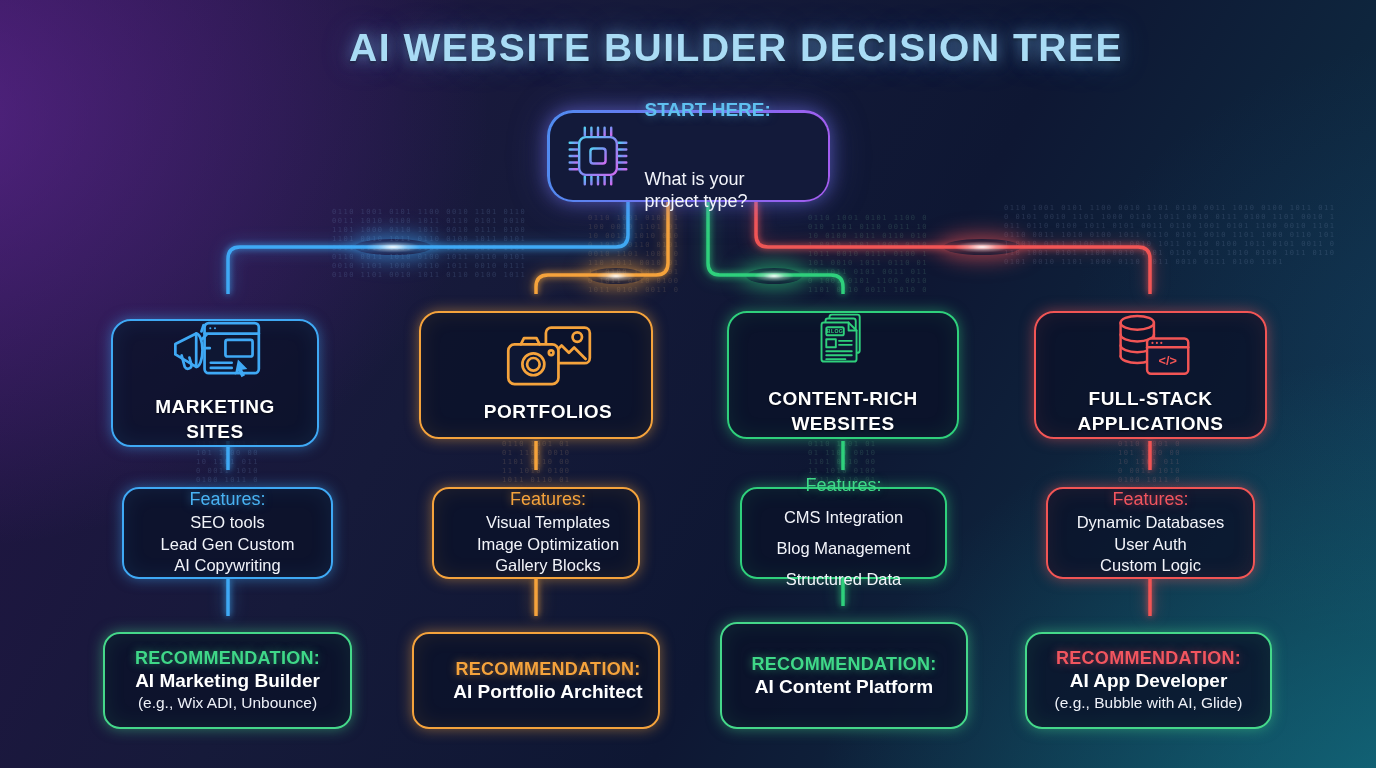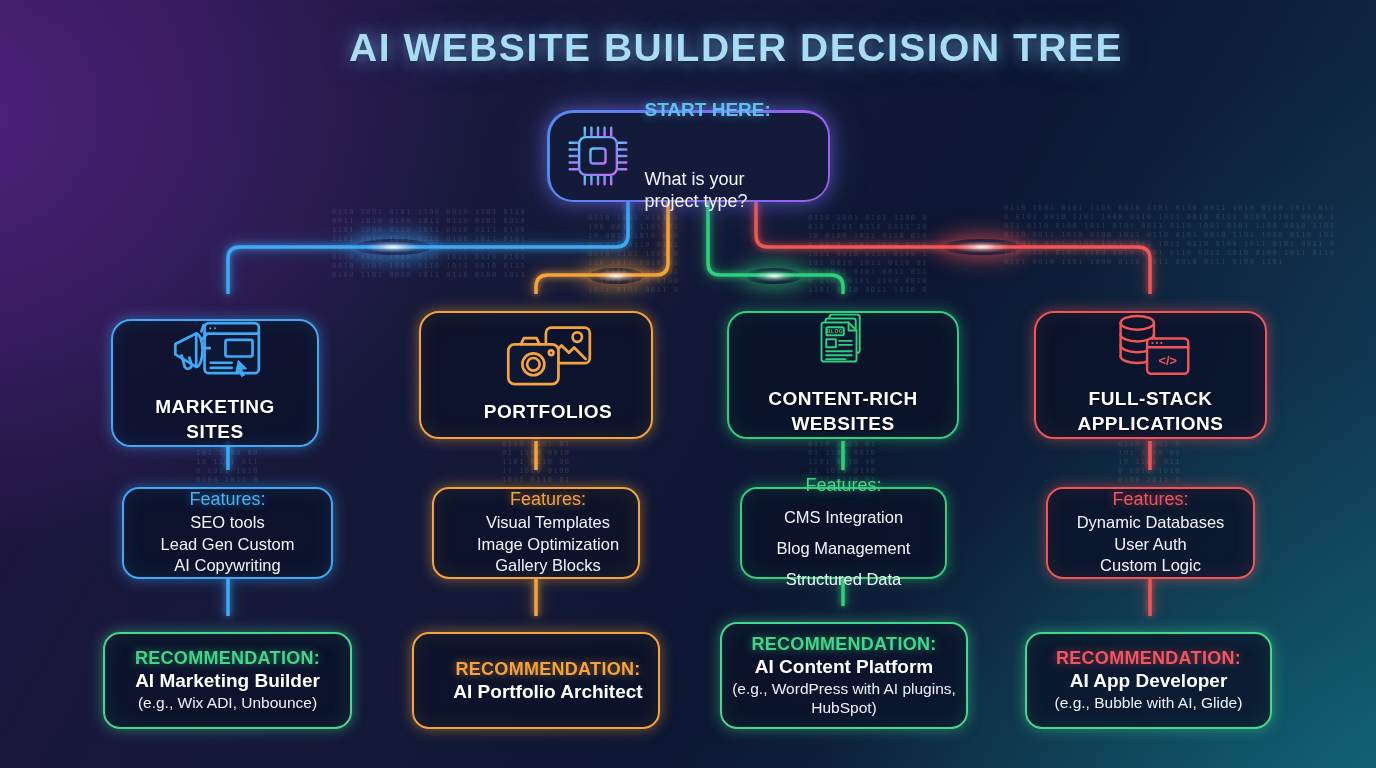--- a/index.html
+++ b/index.html
@@ -261,21 +261,20 @@
     <div class="rec-p">AI Marketing Builder</div>
     <div class="rec-e">(e.g., Wix ADI, Unbounce)</div>
   </div>
   <div class="node c-orange" style="left:412px; top:632px; width:248px; height:97px; border-radius:17px;">
     <div class="rec-h t-orange">RECOMMENDATION:</div>
     <div class="rec-p">AI Portfolio Architect</div>
   </div>
   <div class="node c-recgreen" style="left:720px; top:622px; width:248px; height:107px; border-radius:17px;">
     <div class="rec-h t-green">RECOMMENDATION:</div>
     <div class="rec-p">AI Content Platform</div>
-    <div class="rec-e">(e.g., WordPress with AI plugins, HubSpot)</div>
   </div>
   <div class="node c-recgreen" style="left:1025px; top:632px; width:247px; height:97px; border-radius:17px;">
     <div class="rec-h t-red">RECOMMENDATION:</div>
     <div class="rec-p">AI App Developer</div>
     <div class="rec-e">(e.g., Bubble with AI, Glide)</div>
   </div>
 
 </div>
 
 </body></html>

